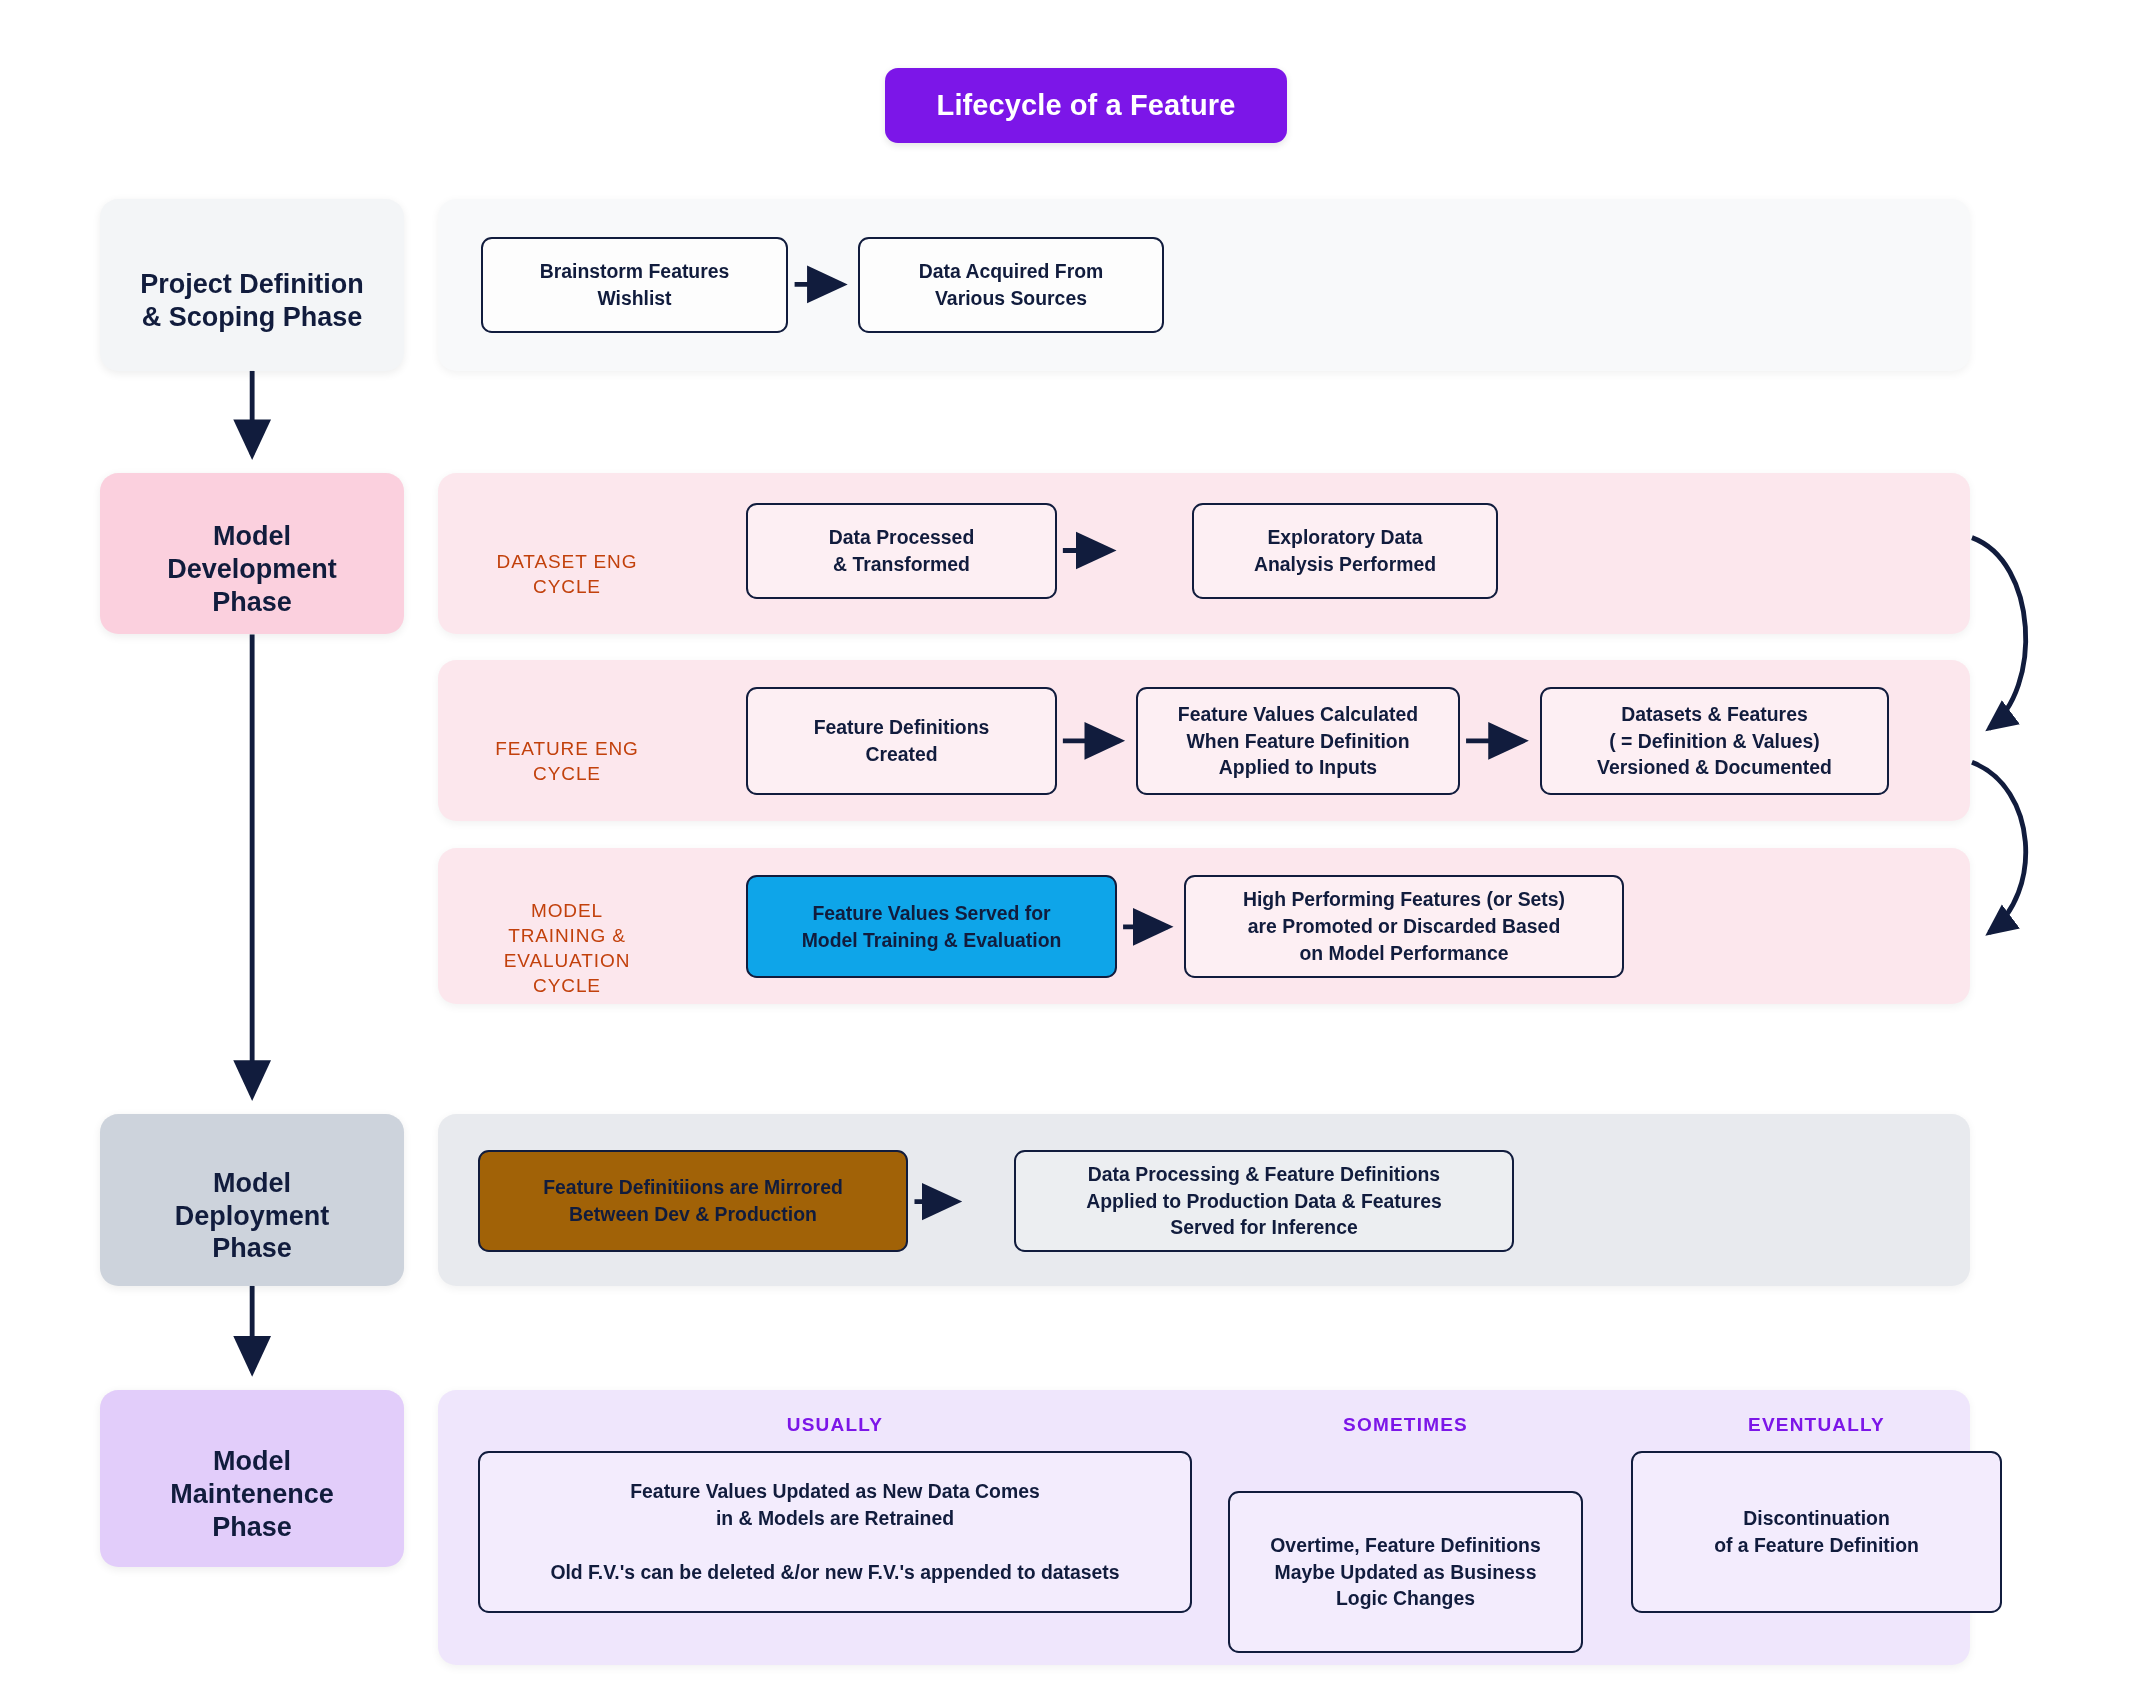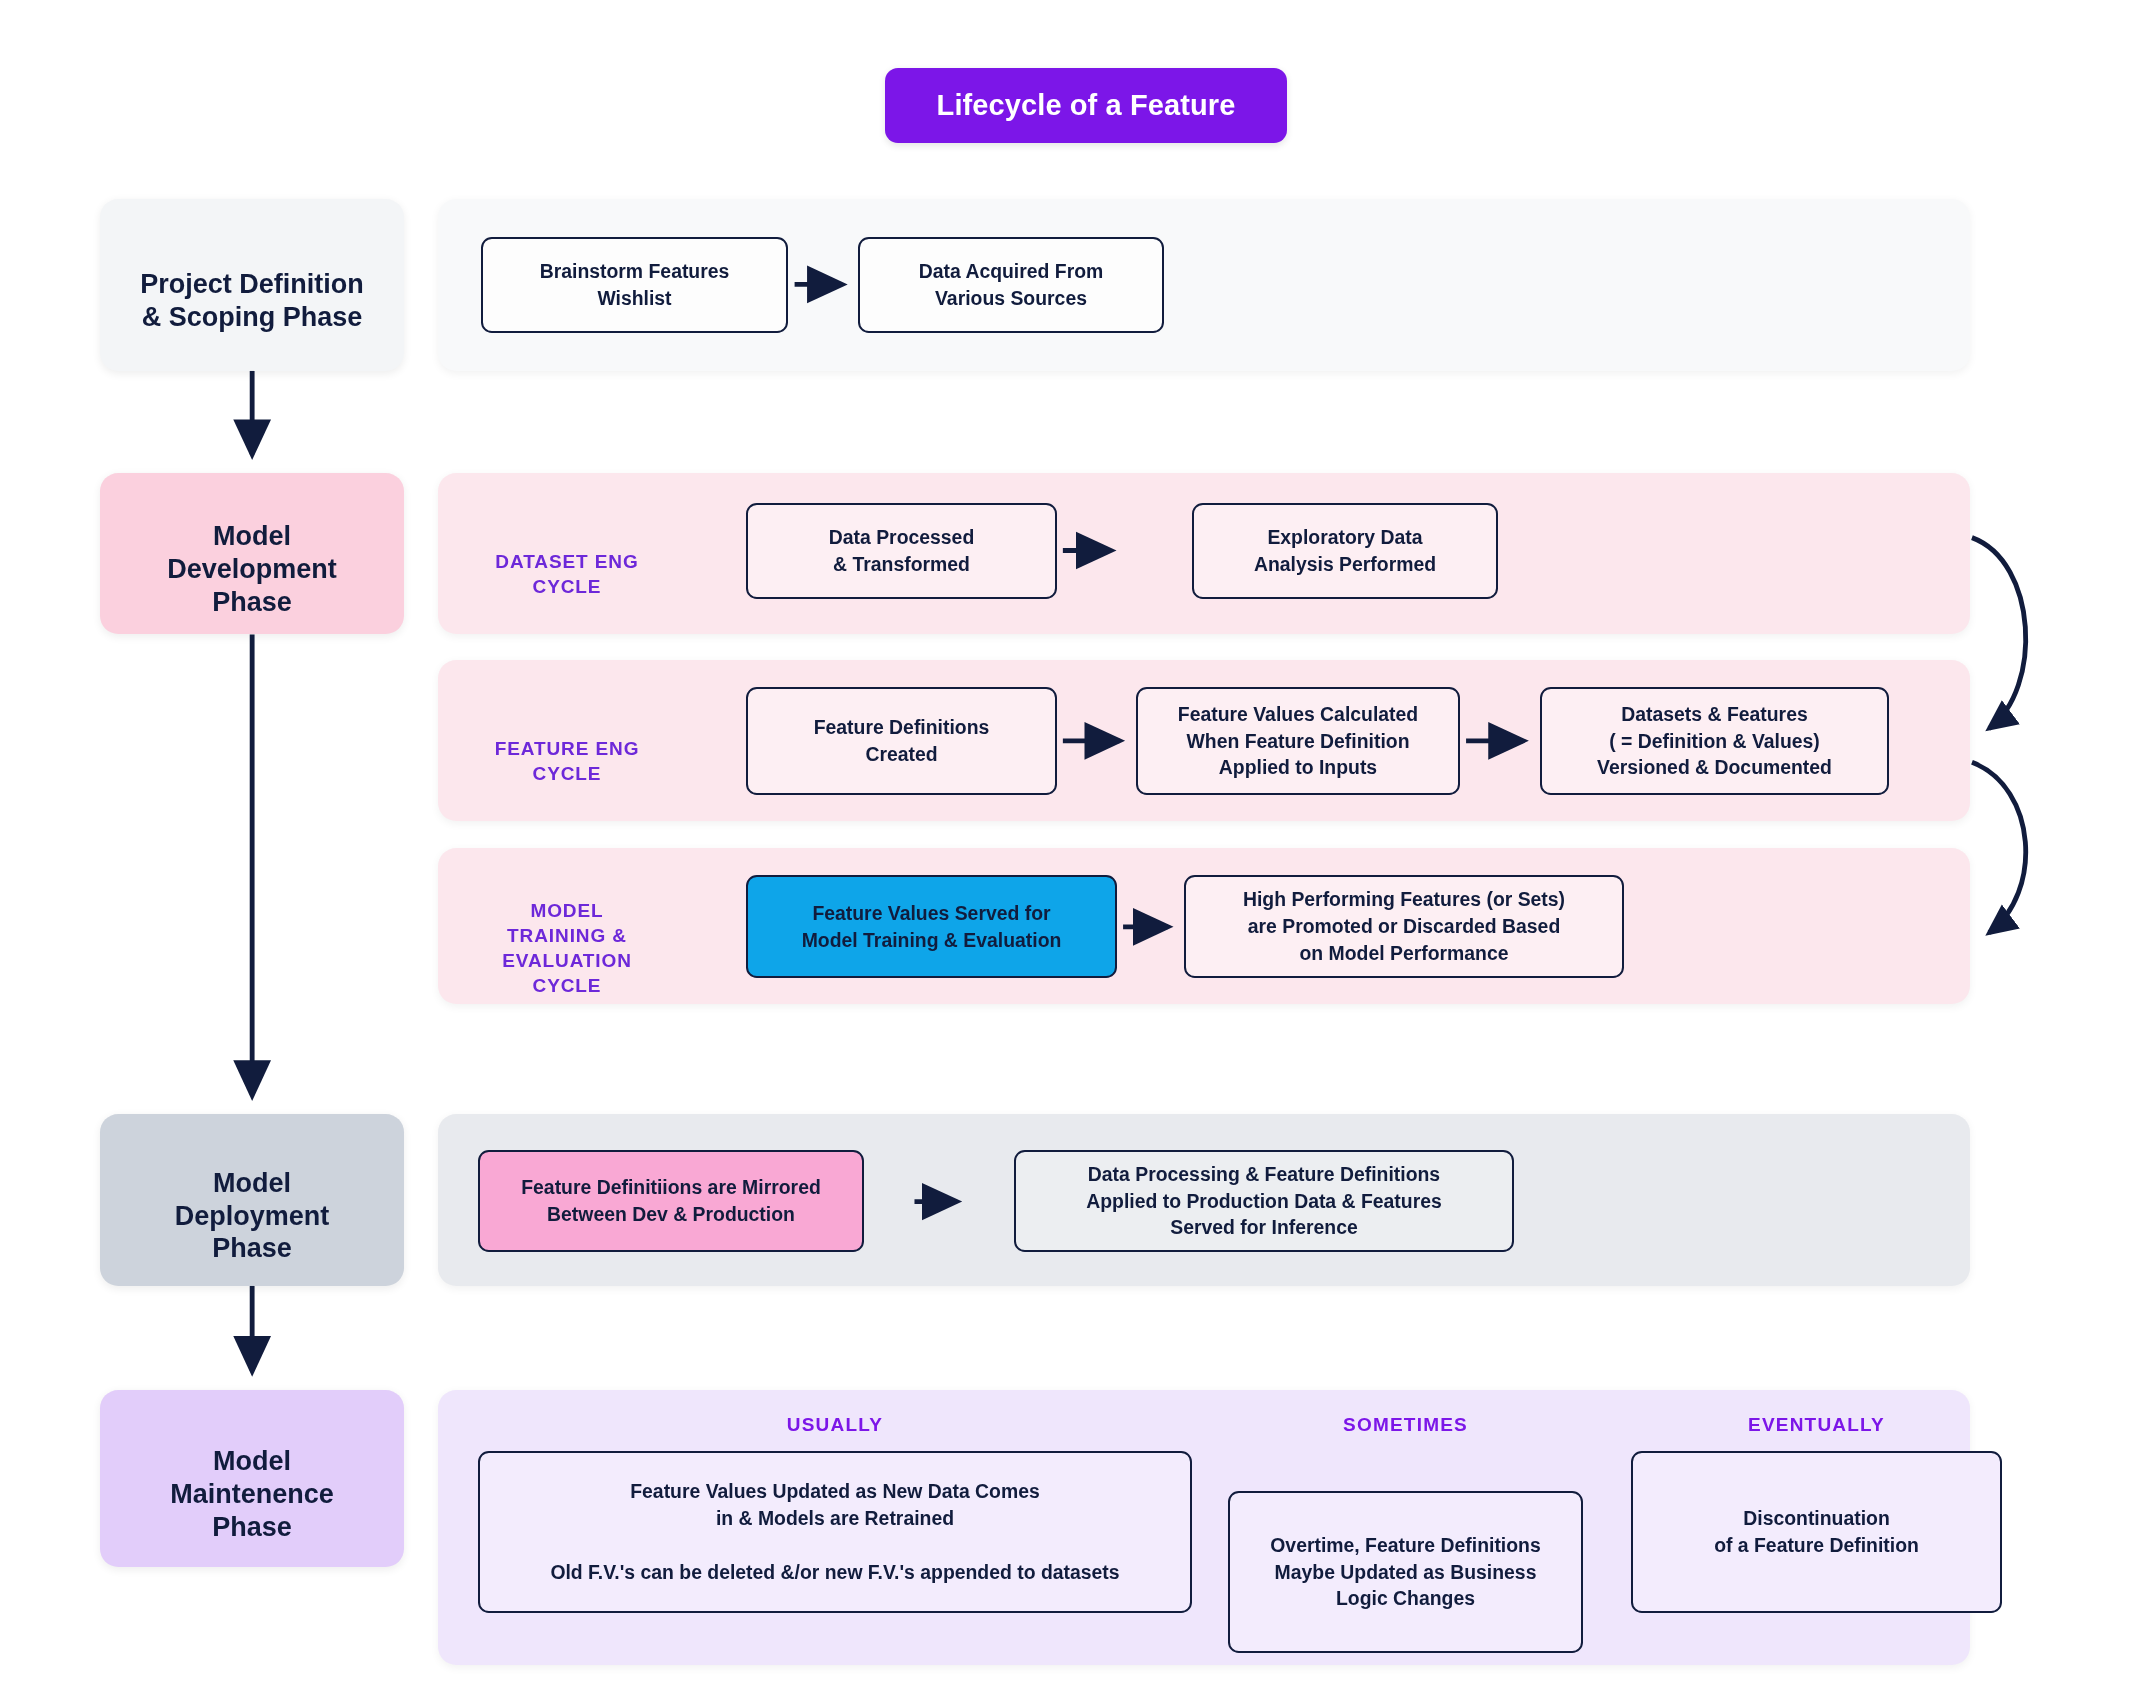--- a/index.html
+++ b/index.html
@@ -82,23 +82,23 @@
     line-height: 1.38;
     color: #111c3d;
     padding: 0 7.5px;
     white-space: pre-line;
   }
 
   
   .cycle-label {
     position: absolute;
     text-align: center;
-    color: #6d28d9;
+    color: #c2410c;
     font-size: 19px;
-    font-weight: 700;
+    font-weight: 400;
     letter-spacing: 0.9px;
     line-height: 1.32;
     white-space: pre-line;
   }
 
   
   .freq-label {
     position: absolute;
     text-align: center;
     color: #7c16e8;
@@ -208,21 +208,21 @@
 <div class="node" style="left:746px; top:875px; width:371px; height:103px; background:#0ea5e9;">
   <span>Feature Values Served for
 Model Training &amp; Evaluation</span>
 </div>
 <div class="node" style="left:1184px; top:875px; width:440px; height:103px; background:#fdeff3;">
   <span>High Performing Features (or Sets)
 are Promoted or Discarded Based
 on Model Performance</span>
 </div>
 
-<div class="node" style="left:478px; top:1150px; width:386px; height:102px; background:#f9a8d4;">
+<div class="node" style="left:478px; top:1150px; width:430px; height:102px; background:#a16207;">
   <span>Feature Definitiions are Mirrored
 Between Dev &amp; Production</span>
 </div>
 <div class="node" style="left:973px; top:1150px; width:500px; height:102px; background:#eceef1;margin-left:41px;">
   <span>Data Processing &amp; Feature Definitions
 Applied to Production Data &amp; Features
 Served for Inference</span>
 </div>
 
 <div class="freq-label" style="left:478px; top:1414px; width:714px;">

